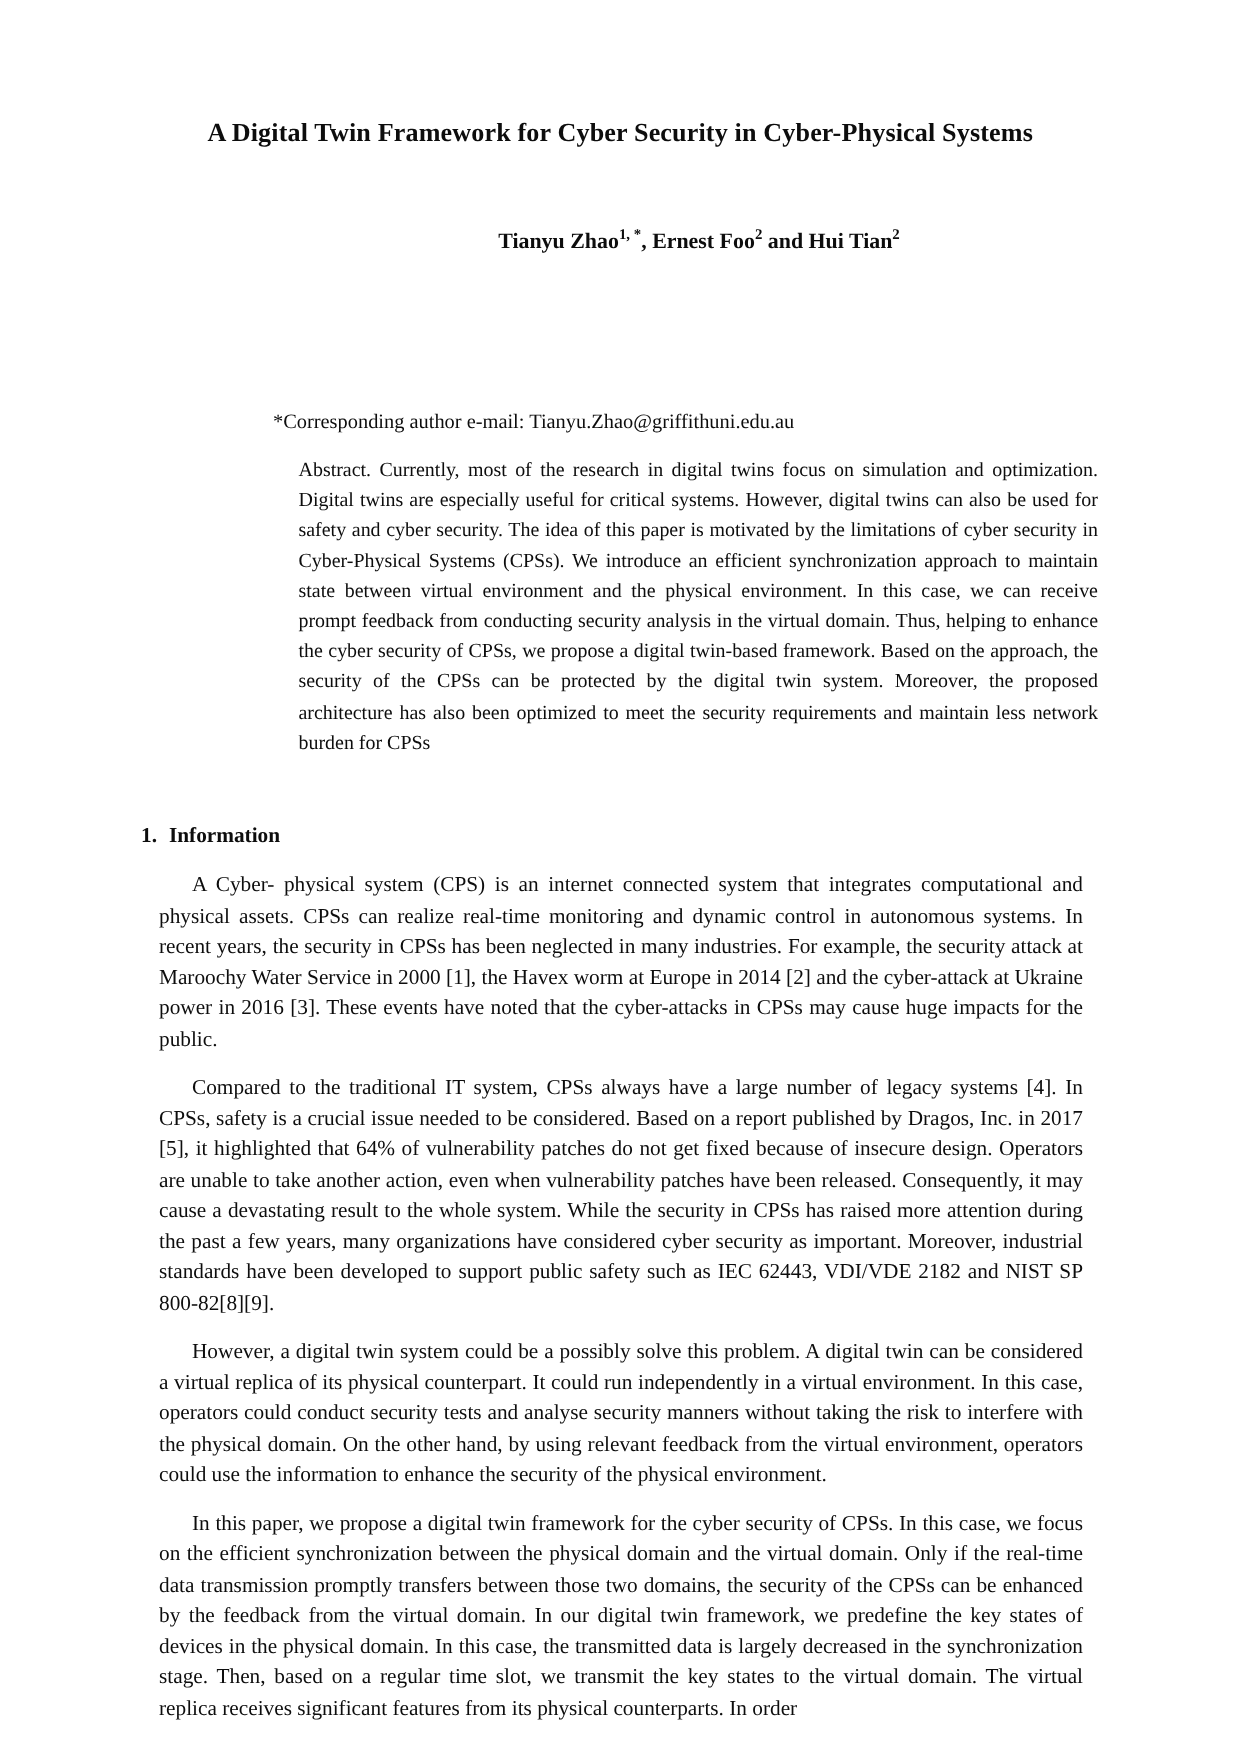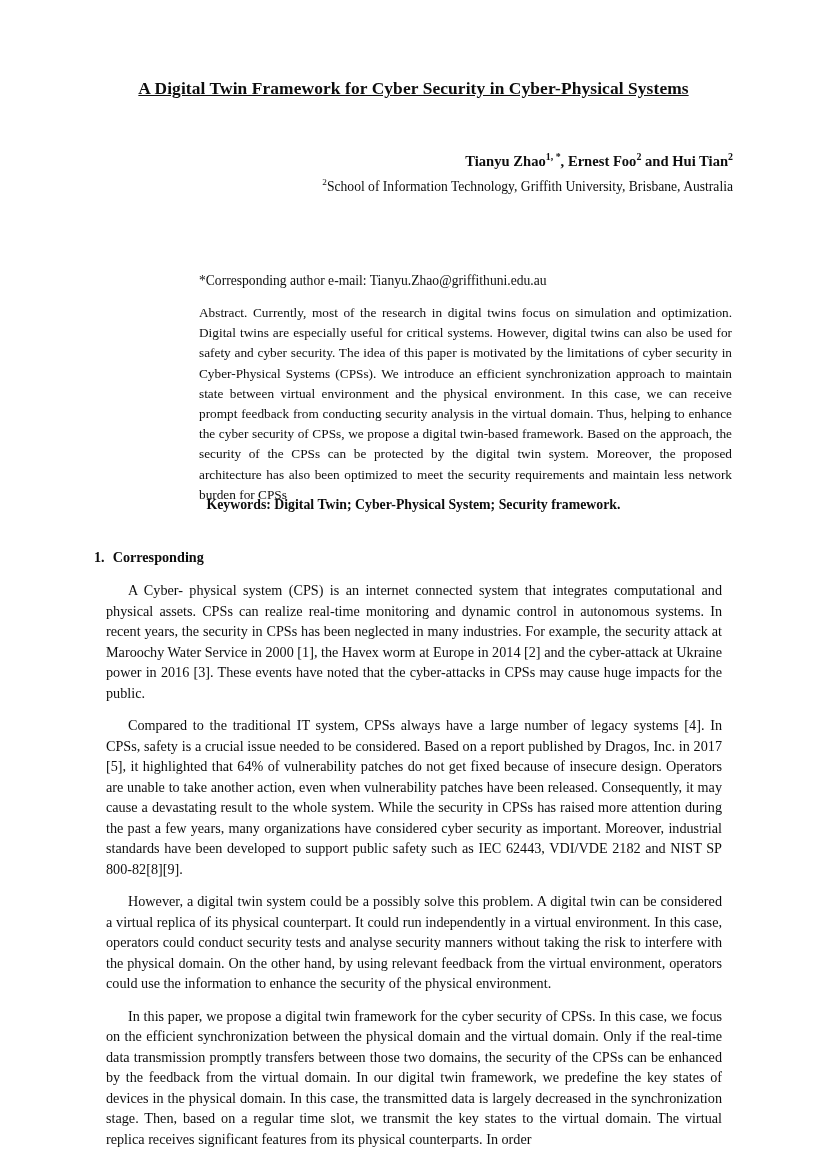--- a/index.html
+++ b/index.html
@@ -21,36 +21,35 @@
     box-sizing: border-box;
   }
 
   
   .title-block {
     position: absolute;
     left: 84px;
     top: 78px;
     width: 659px;
     text-align: center;
-    text-decoration: underline;
   }
   .paper-title {
     font-size: 17.4px;
     font-weight: bold;
     line-height: 1.25;
     letter-spacing: 0.1px;
   }
 
   
   .author-block {
     position: absolute;
     left: 199px;
     top: 152px;
     width: 534px;
-    text-align: right;
+    text-align: center;
   }
   .authors {
     font-size: 14.6px;
     font-weight: bold;
     line-height: 1.3;
     margin-bottom: 6px;
   }
   .affiliations {
     font-size: 13.6px;
     line-height: 1.42;
@@ -58,21 +57,21 @@
   .affil-line { display: block; }
   sup {
     font-size: 0.68em;
     vertical-align: super;
     line-height: 0;
   }
 
   
   .corresponding {
     position: absolute;
-    left: 199px;
+    left: 182px;
     top: 271px;
     width: 534px;
     font-size: 13.6px;
     line-height: 1.4;
   }
 
   
   .abstract-block {
     position: absolute;
     left: 199px;
@@ -133,31 +132,29 @@
 
 <div class="page">
 
   <div class="title-block">
     <div class="paper-title">A Digital Twin Framework for Cyber Security in Cyber-Physical Systems</div>
   </div>
 
   <div class="author-block">
     <div class="authors">Tianyu Zhao<sup>1, *</sup>, Ernest Foo<sup>2</sup> and Hui Tian<sup>2</sup></div>
     <div class="affiliations">
-      <span class="affil-line"><sup>2</sup><span>School of Information Technology, Griffith University, Brisbane, Australia</span></span>
     </div>
   </div>
 
   <div class="corresponding">*Corresponding author e-mail: Tianyu.Zhao@griffithuni.edu.au</div>
 
   <div class="abstract-block"><span class="abstract-label">Abstract</span><span>. </span><span>Currently, most of the research in digital twins focus on simulation and optimization. Digital twins are especially useful for critical systems. However, digital twins can also be used for safety and cyber security. The idea of this paper is motivated by the limitations of cyber security in Cyber-Physical Systems (CPSs). We introduce an efficient synchronization approach to maintain state between virtual environment and the physical environment. In this case, we can receive prompt feedback from conducting security analysis in the virtual domain. Thus, helping to enhance the cyber security of CPSs, we propose a digital twin-based framework. Based on the approach, the security of the CPSs can be protected by the digital twin system. Moreover, the proposed architecture has also been optimized to meet the security requirements and maintain less network burden for CPSs</span></div>
 
-  <div class="keywords-block">Keywords: Digital Twin; Cyber-Physical System; Security framework.</div>
 
-  <div class="section-heading"><span class="sec-num">1.</span><span>Corresponding</span></div>
+  <div class="section-heading"><span class="sec-num">1.</span><span>Information</span></div>
 
   <div class="body-block">
     <p>A Cyber- physical system (CPS) is an internet connected system that integrates computational and physical assets. CPSs can realize real-time monitoring and dynamic control in autonomous systems. In recent years, the security in CPSs has been neglected in many industries. For example, the security attack at Maroochy Water Service in 2000 [1], the Havex worm at Europe in 2014 [2] and the cyber-attack at Ukraine power in 2016 [3]. These events have noted that the cyber-attacks in CPSs may cause huge impacts for the public.</p>
     <p>Compared to the traditional IT system, CPSs always have a large number of legacy systems [4]. In CPSs, safety is a crucial issue needed to be considered. Based on a report published by Dragos, Inc. in 2017 [5], it highlighted that 64% of vulnerability patches do not get fixed because of insecure design. Operators are unable to take another action, even when vulnerability patches have been released. Consequently, it may cause a devastating result to the whole system. While the security in CPSs has raised more attention during the past a few years, many organizations have considered cyber security as important. Moreover, industrial standards have been developed to support public safety such as IEC 62443, VDI/VDE 2182 and NIST SP 800-82[8][9].</p>
     <p>However, a digital twin system could be a possibly solve this problem. A digital twin can be considered a virtual replica of its physical counterpart. It could run independently in a virtual environment. In this case, operators could conduct security tests and analyse security manners without taking the risk to interfere with the physical domain. On the other hand, by using relevant feedback from the virtual environment, operators could use the information to enhance the security of the physical environment.</p>
     <p>In this paper, we propose a digital twin framework for the cyber security of CPSs. In this case, we focus on the efficient synchronization between the physical domain and the virtual domain. Only if the real-time data transmission promptly transfers between those two domains, the security of the CPSs can be enhanced by the feedback from the virtual domain. In our digital twin framework, we predefine the key states of devices in the physical domain. In this case, the transmitted data is largely decreased in the synchronization stage. Then, based on a regular time slot, we transmit the key states to the virtual domain. The virtual replica receives significant features from its physical counterparts. In order</p>
   </div>
 
 </div>
 

